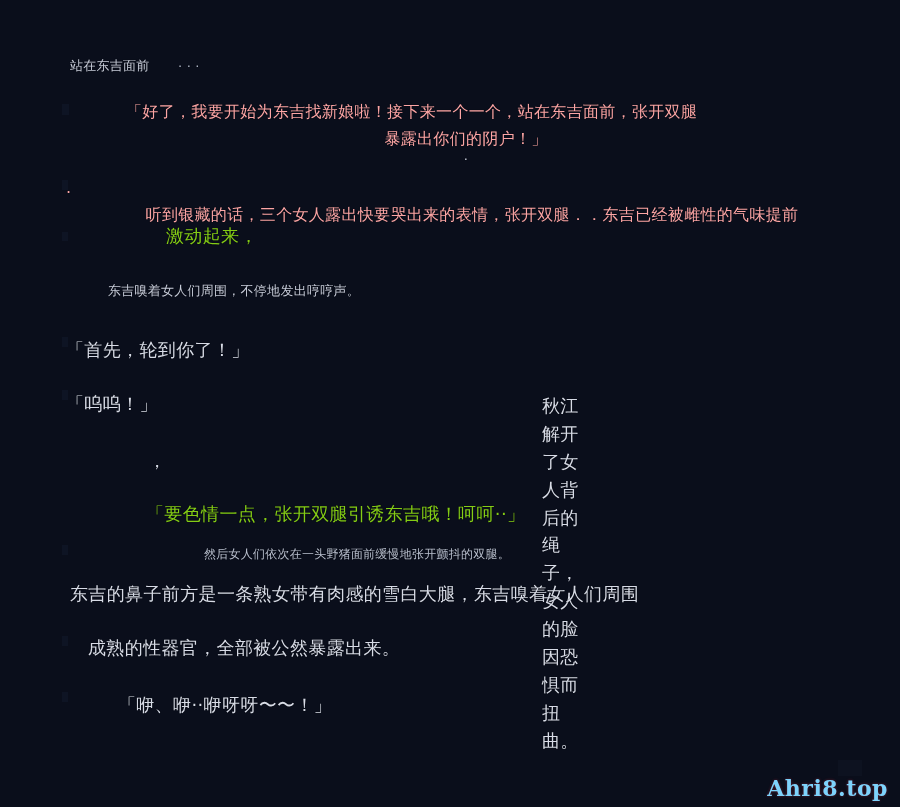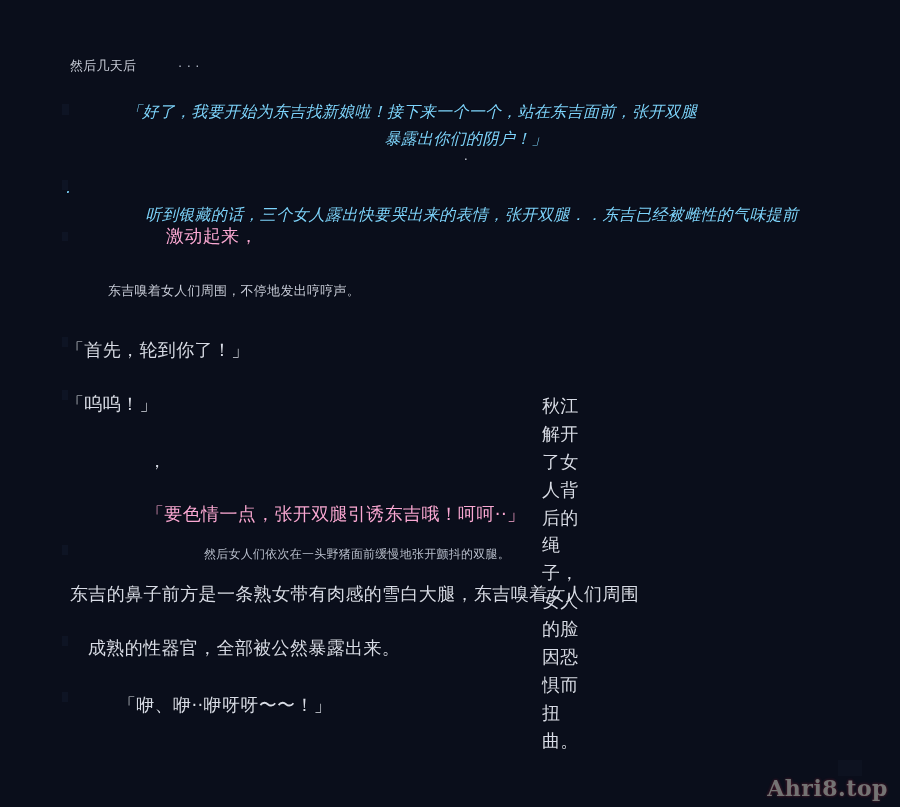--- a/index.html
+++ b/index.html
@@ -29,53 +29,53 @@
   }
   .text-block {
     position: absolute;
     line-height: 1.55;
     white-space: pre-wrap;
     letter-spacing: 0.02em;
     text-shadow: 0 0 1px rgba(0,0,0,0.8);
   }
   .t-small   { font-size: 13px; color: #c7ccda; }
   .t-normal  { font-size: 18px; color: #d7dbe6; }
-  .t-mid     { font-size: 16px; color: #7dd3fc; font-style: italic; }
-  .t-big     { font-size: 18px; color: #f9a8d4; }
+  .t-mid     { font-size: 16px; color: #fca5a5; }
+  .t-big     { font-size: 18px; color: #84cc16; }
   .t-tiny    { font-size: 12px; color: #b9c0d0; }
   .t-dot     { font-size: 13px; color: #aeb5c6; letter-spacing: 0.35em; }
   .center { text-align: center; }
   #watermark {
     position: absolute;
     right: 12px;
     bottom: 6px;
     font-family: "DejaVu Serif", "Liberation Serif", serif;
     font-size: 22px;
     font-weight: bold;
-    color: #737373;
+    color: #7dd3fc;
     letter-spacing: 0.5px;
     text-shadow: 0 0 3px rgba(216,48,74,0.45);
   }
 </style>
 </head>
 <body>
 
 <div id="page">
 
   <div class="bg-fleck" style="left:62px;  top:104px; width:7px;  height:11px;"></div>
   <div class="bg-fleck" style="left:62px;  top:180px; width:6px;  height:10px;"></div>
   <div class="bg-fleck" style="left:62px;  top:232px; width:6px;  height:9px;"></div>
   <div class="bg-fleck" style="left:62px;  top:337px; width:6px;  height:10px;"></div>
   <div class="bg-fleck" style="left:62px;  top:390px; width:6px;  height:10px;"></div>
   <div class="bg-fleck" style="left:62px;  top:545px; width:6px;  height:10px;"></div>
   <div class="bg-fleck" style="left:62px;  top:636px; width:6px;  height:10px;"></div>
   <div class="bg-fleck" style="left:62px;  top:692px; width:6px;  height:10px;"></div>
   <div class="bg-fleck" style="left:838px; top:760px; width:24px; height:16px; opacity:0.35;"></div>
 
-  <div class="text-block t-small" style="left:70px;  top:56px;  width:220px;">然后几天后</div>
+  <div class="text-block t-small" style="left:70px;  top:56px;  width:220px;">站在东吉面前</div>
 
   <div class="text-block t-dot" style="left:178px; top:57px;  width:80px;">···</div>
 
   <div class="text-block t-mid" style="left:126px; top:100px; width:680px;">「好了，我要开始为东吉找新娘啦！接下来一个一个，站在东吉面前，张开双腿</div>
 
   <div class="text-block t-mid center" style="left:126px; top:127px; width:680px;">暴露出你们的阴户！」</div>
 
   <div class="text-block t-small center" style="left:126px; top:146px; width:680px;">.</div>
 
   <div class="text-block t-mid" style="left:66px;  top:176px; width:812px;">.</div>

